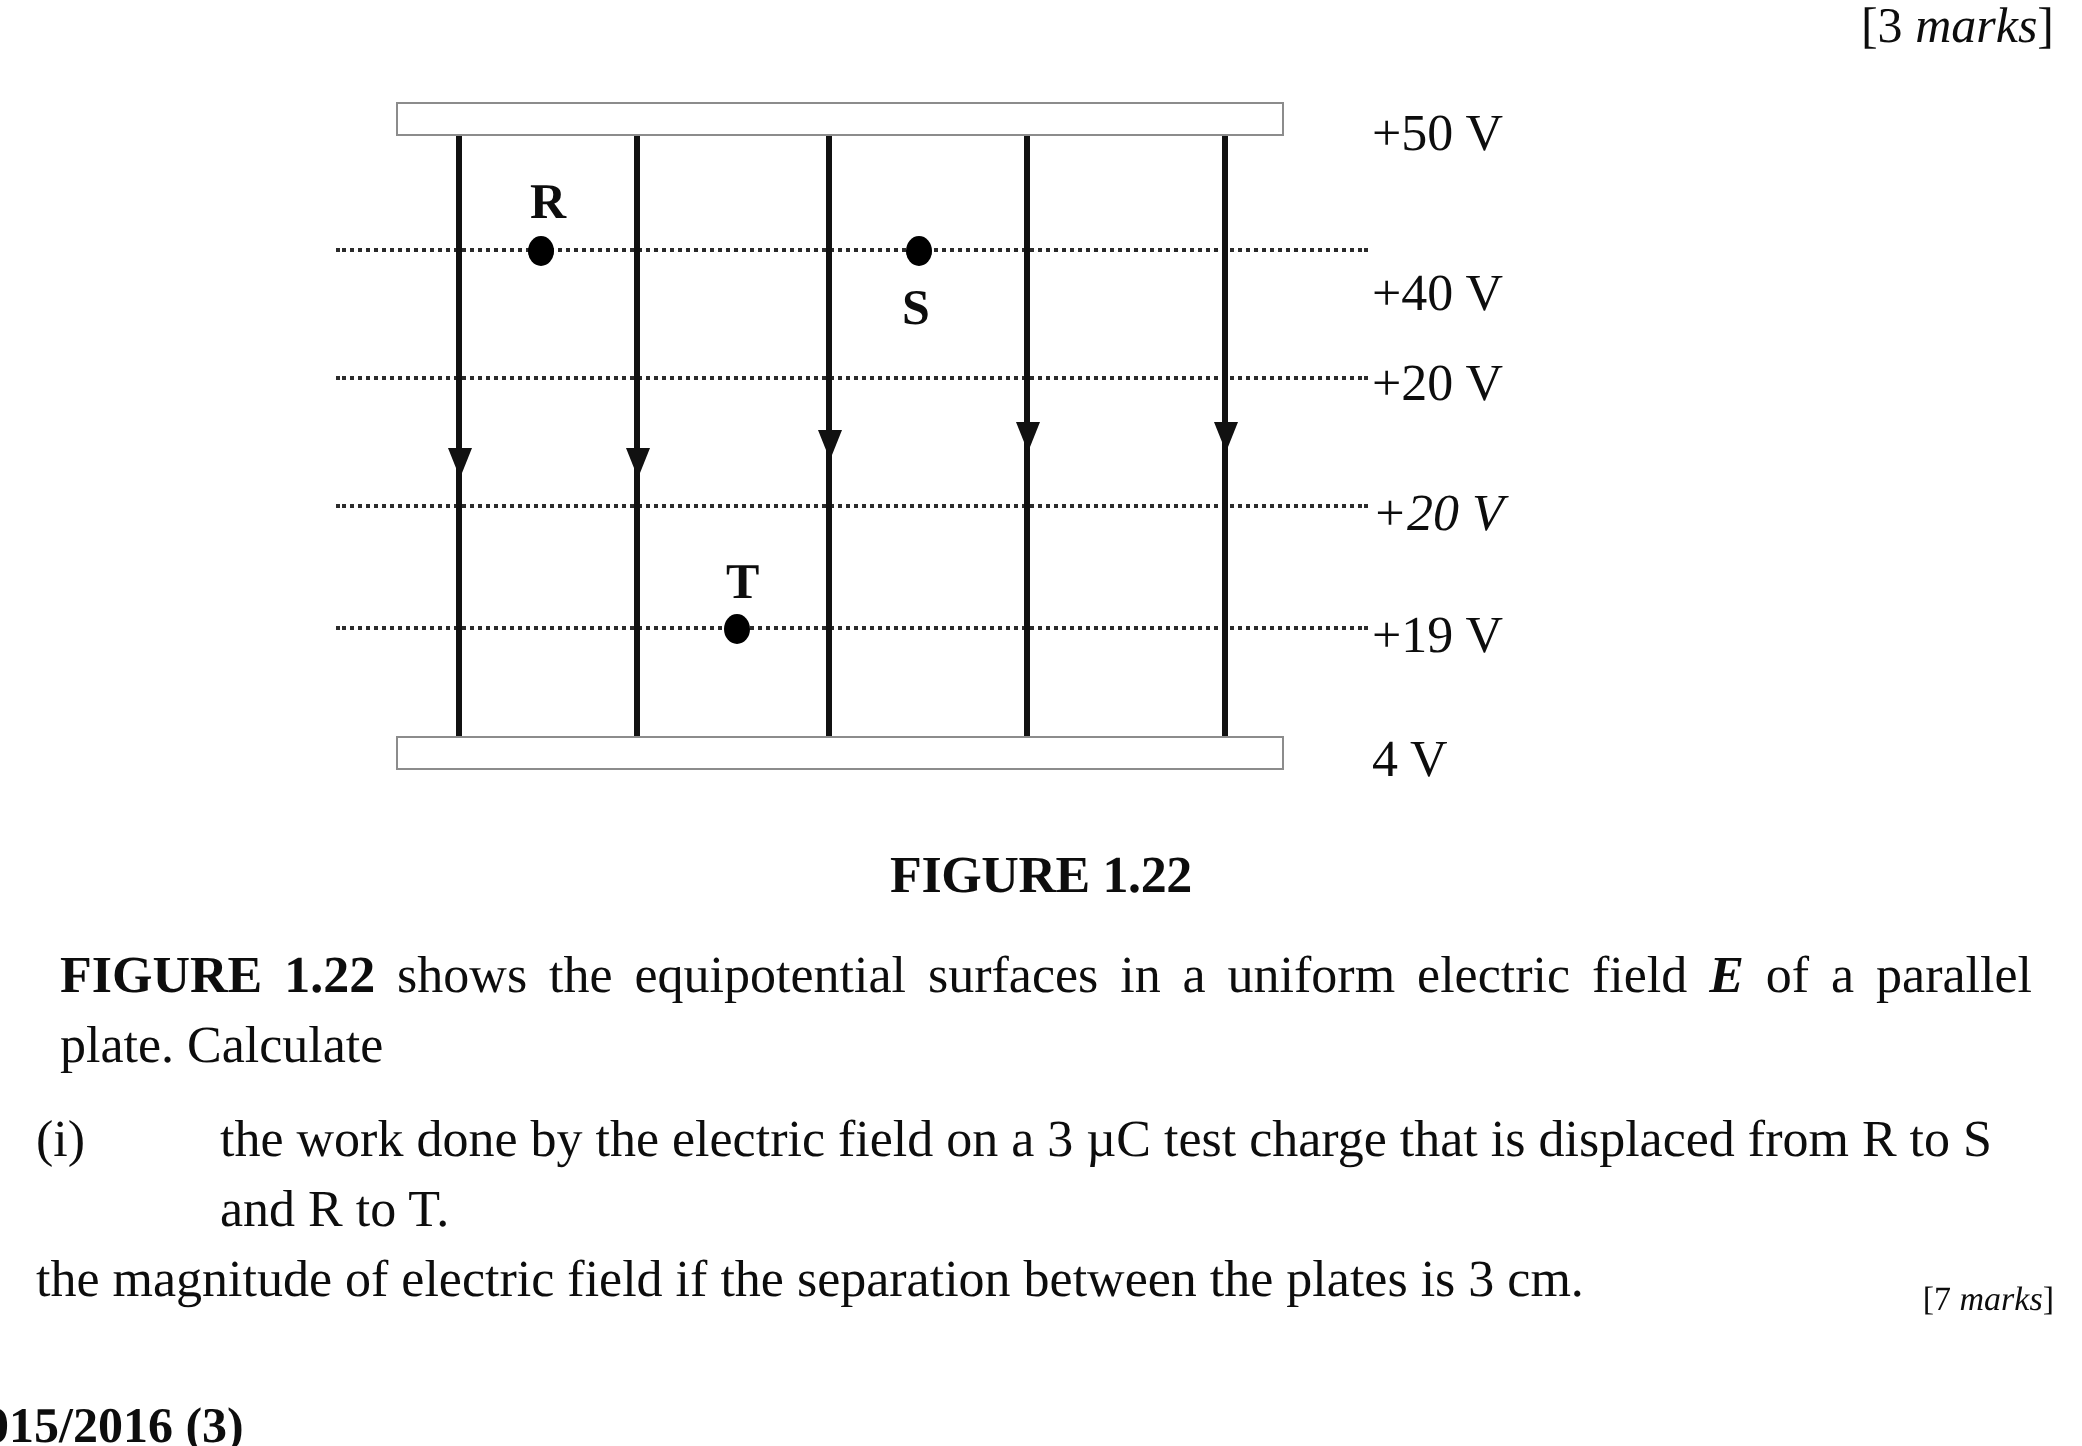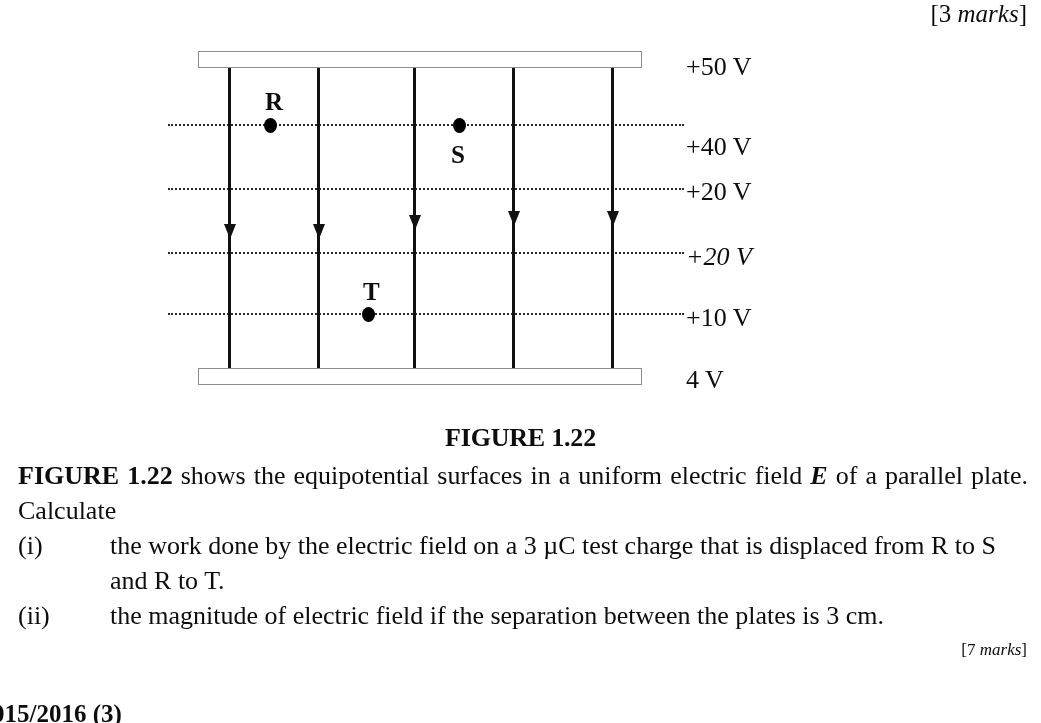--- a/index.html
+++ b/index.html
@@ -119,21 +119,21 @@
     position: absolute;
     top: 458px;
     left: 18px;
     width: 1010px;
     font-size: 26px;
     line-height: 35px;
   }
   #intro-para {
     text-align: justify;
     text-justify: inter-word;
-    margin: 0;
+    margin: 12px;
   }
   #intro-para b { font-weight: bold; }
   #intro-para i { font-style: italic; font-weight: bold; }
 
   .q-item {
     position: relative;
     display: flex;
     margin-top: 0;
   }
   .q-marker {
@@ -189,21 +189,21 @@
   <div class="arrow-head" style="left:223.5px; top:190px;"></div>
   <div class="arrow-head" style="left:312.5px; top:190px;"></div>
   <div class="arrow-head" style="left:408.5px; top:181px;"></div>
   <div class="arrow-head" style="left:507.5px; top:177px;"></div>
   <div class="arrow-head" style="left:606.5px; top:177px;"></div>
 
   <div class="volt-label" style="top:20px;">+50 V</div>
   <div class="volt-label" style="top:100px;">+40 V</div>
   <div class="volt-label" style="top:145px;">+20 V</div>
   <div class="volt-label" style="top:210px;font-style:italic;">+20 V</div>
-  <div class="volt-label" style="top:271px;">+10 V</div>
+  <div class="volt-label" style="top:271px;">+19 V</div>
   <div class="volt-label" style="top:333px;">4 V</div>
 
   <div class="point-dot" style="left:264px; top:84px;"></div>
   <div class="point-label" style="left:265px; top:55px;">R</div>
 
   <div class="point-dot" style="left:453px; top:84px;"></div>
   <div class="point-label" style="left:451px; top:108px;">S</div>
 
   <div class="point-dot" style="left:362px; top:273px;"></div>
   <div class="point-label" style="left:363px; top:245px;">T</div>
@@ -214,20 +214,19 @@
 <div id="body-text">
 
   <p id="intro-para"><b>FIGURE 1.22</b><span> shows the equipotential surfaces in a uniform electric field </span><i>E</i><span> of a parallel plate. Calculate</span></p>
 
   <div class="q-item">
     <div class="q-marker">(i)</div>
     <div class="q-text"><span>the work done by the electric field on a 3 µC test charge that is displaced from R to S </span><b>and</b><span> R to T.</span></div>
   </div>
 
   <div class="q-item">
-    <div class="q-marker">(ii)</div>
     <div class="q-text"><span>the magnitude of electric field if the separation between the plates is 3 cm.</span></div>
   </div>
 </div>
 
 <div id="marks-bottom"><span>[7 </span><span class="marks-italic">marks</span><span>]</span></div>
 
 <div id="footer-code">015/2016 (3)</div>
 
 </body></html>

